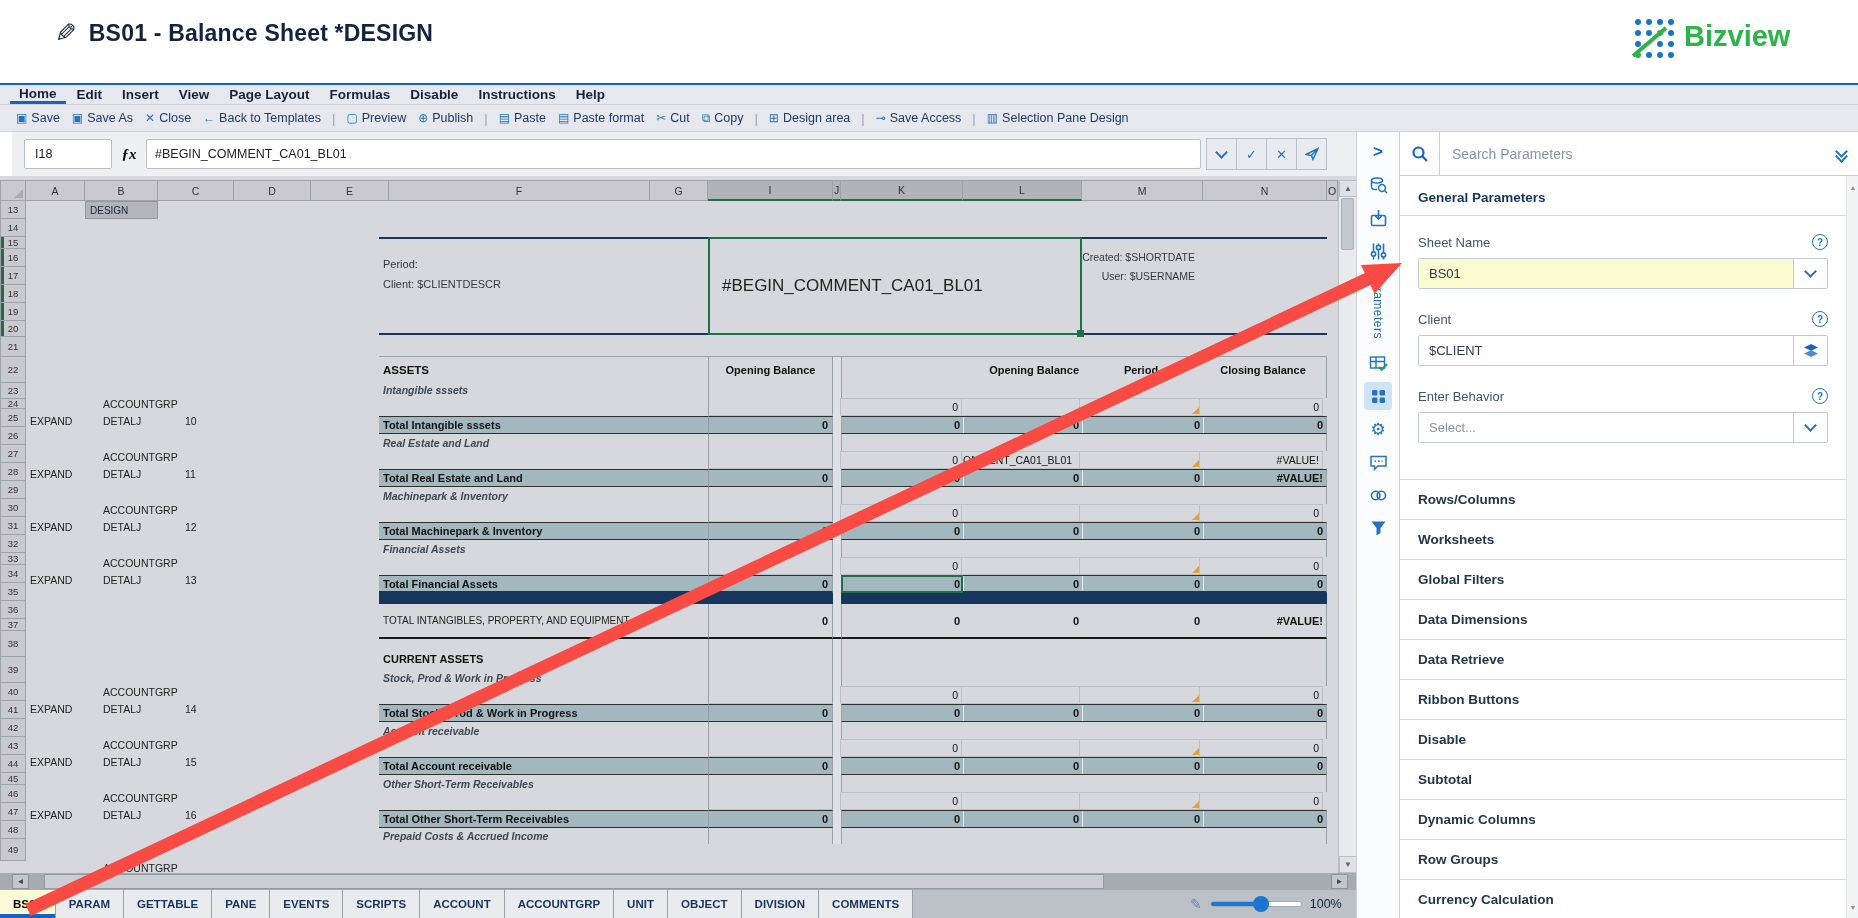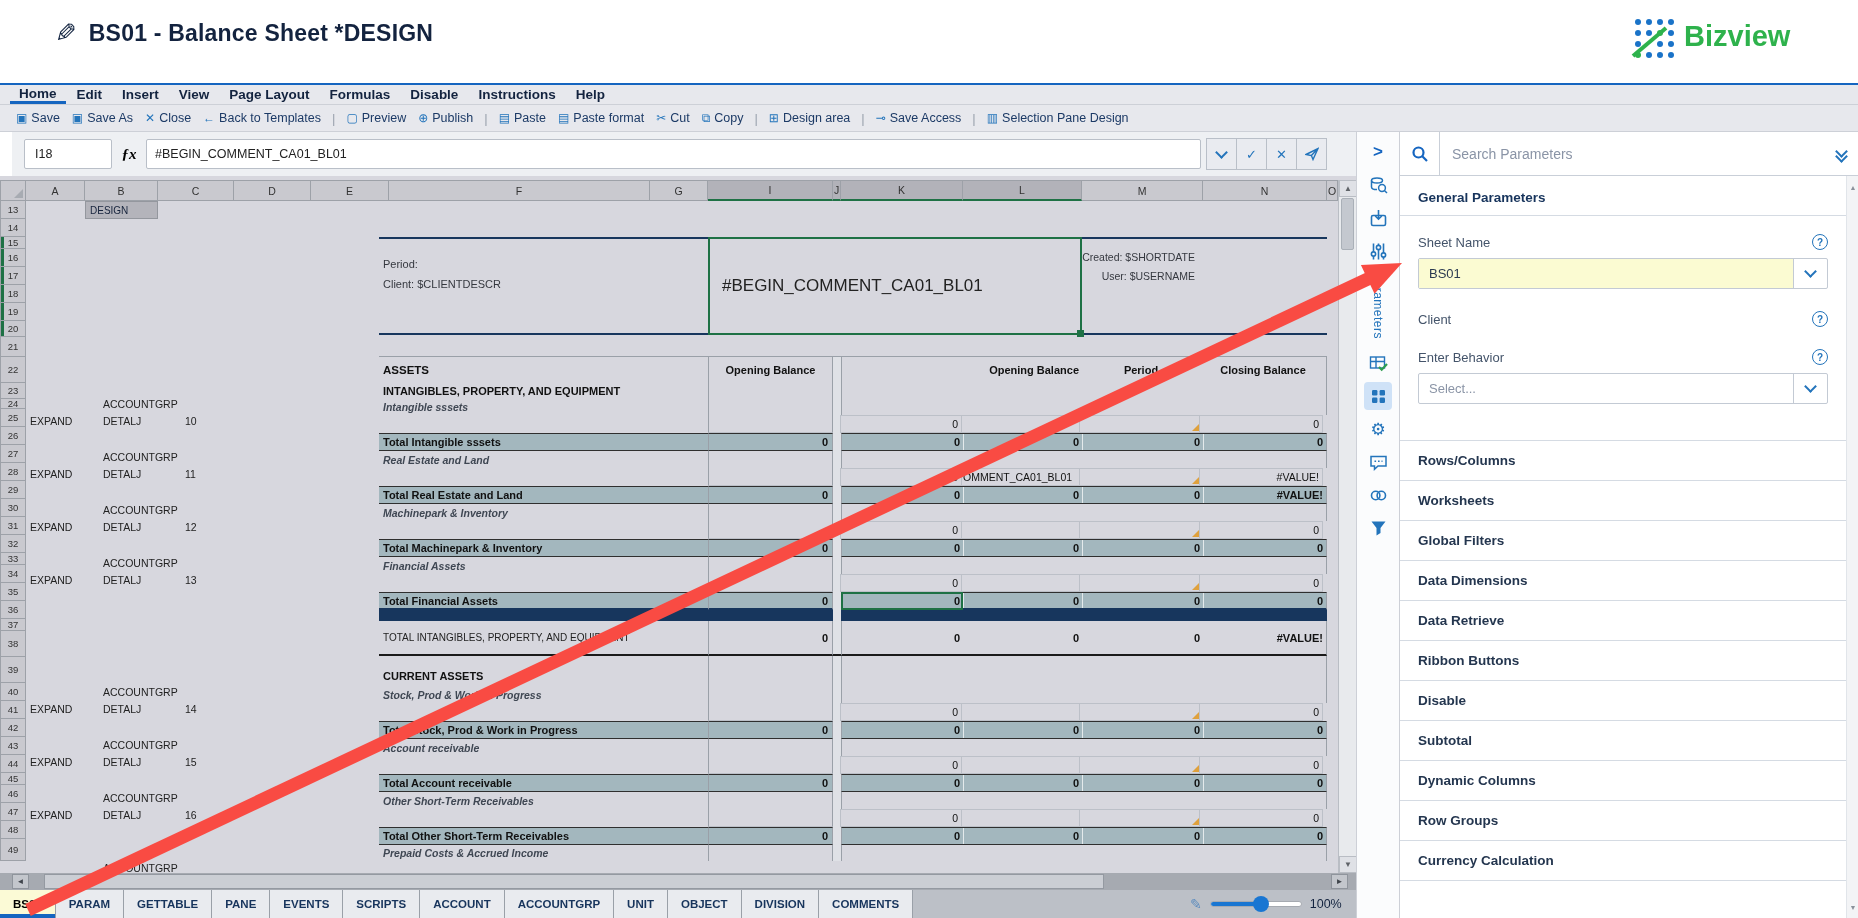--- a/index.html
+++ b/index.html
@@ -423,29 +423,20 @@
     <div id="fin-table">
         <div class="trow colheader" style="height: 26px;">
           <div class="c lab">ASSETS</div>
           <div class="c v1">Opening Balance</div>
           <div class="c gapc"></div>
           <div class="c v2"></div>
           <div class="c v3">Opening Balance</div>
           <div class="c v4">Period</div>
           <div class="c v5">Closing Balance</div>
         </div>
-        <div class="trow section" style="height: 17px;">
-          <div class="c lab">INTANGIBLES, PROPERTY, AND EQUIPMENT</div>
-          <div class="c v1"></div>
-          <div class="c gapc"></div>
-          <div class="c v2"></div>
-          <div class="c v3"></div>
-          <div class="c v4"></div>
-          <div class="c v5"></div>
-        </div>
         <div class="trow italic" style="height: 16px;">
           <div class="c lab">Intangible sssets</div>
           <div class="c v1"></div>
           <div class="c gapc"></div>
           <div class="c v2"></div>
           <div class="c v3"></div>
           <div class="c v4"></div>
           <div class="c v5"></div>
         </div>
         <div class="trow zero" style="height: 18px;">
@@ -805,20 +796,29 @@
               <div class="field-icon">
                 <div class="chev"></div>
               </div>
             </div>
           </div>
           <div class="field">
             <div class="field-top">
               <div class="field-label">Client</div>
               <div class="help-circle">?</div>
             </div>
+            <div class="field-input">
+              <div class="field-value">$CLIENT</div>
+              <div class="field-icon">
+                <svg width="16" height="16" viewBox="0 0 16 16" fill="#1565c0">
+                  <path d="M8 1 L15 4.4 8 7.8 1 4.4 Z"></path>
+                  <path d="M8 7.2 L15 10.6 8 14 1 10.6 Z" opacity=".75"></path>
+                </svg>
+              </div>
+            </div>
           </div>
           <div class="field">
             <div class="field-top">
               <div class="field-label">Enter Behavior</div>
               <div class="help-circle">?</div>
             </div>
             <div class="field-input">
               <div class="field-value placeholder">Select...</div>
               <div class="field-icon">
                 <div class="chev"></div>

